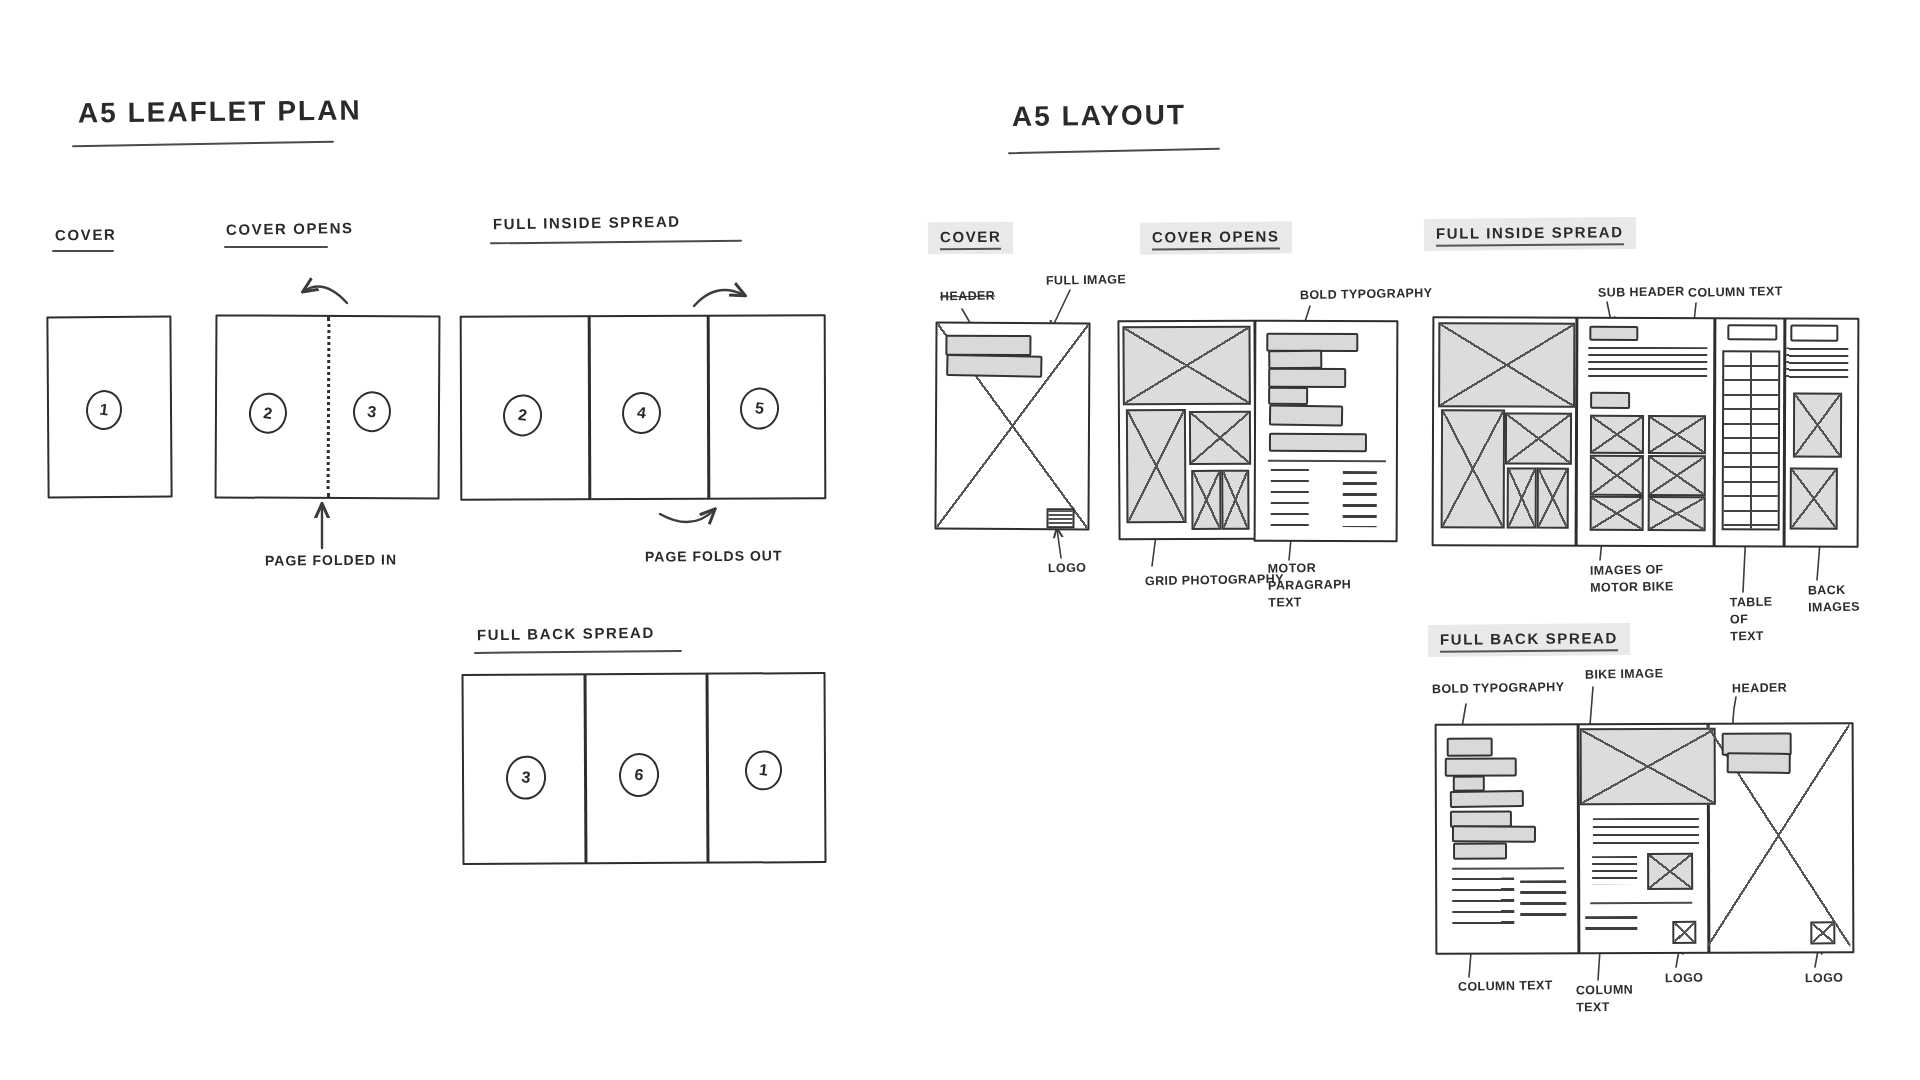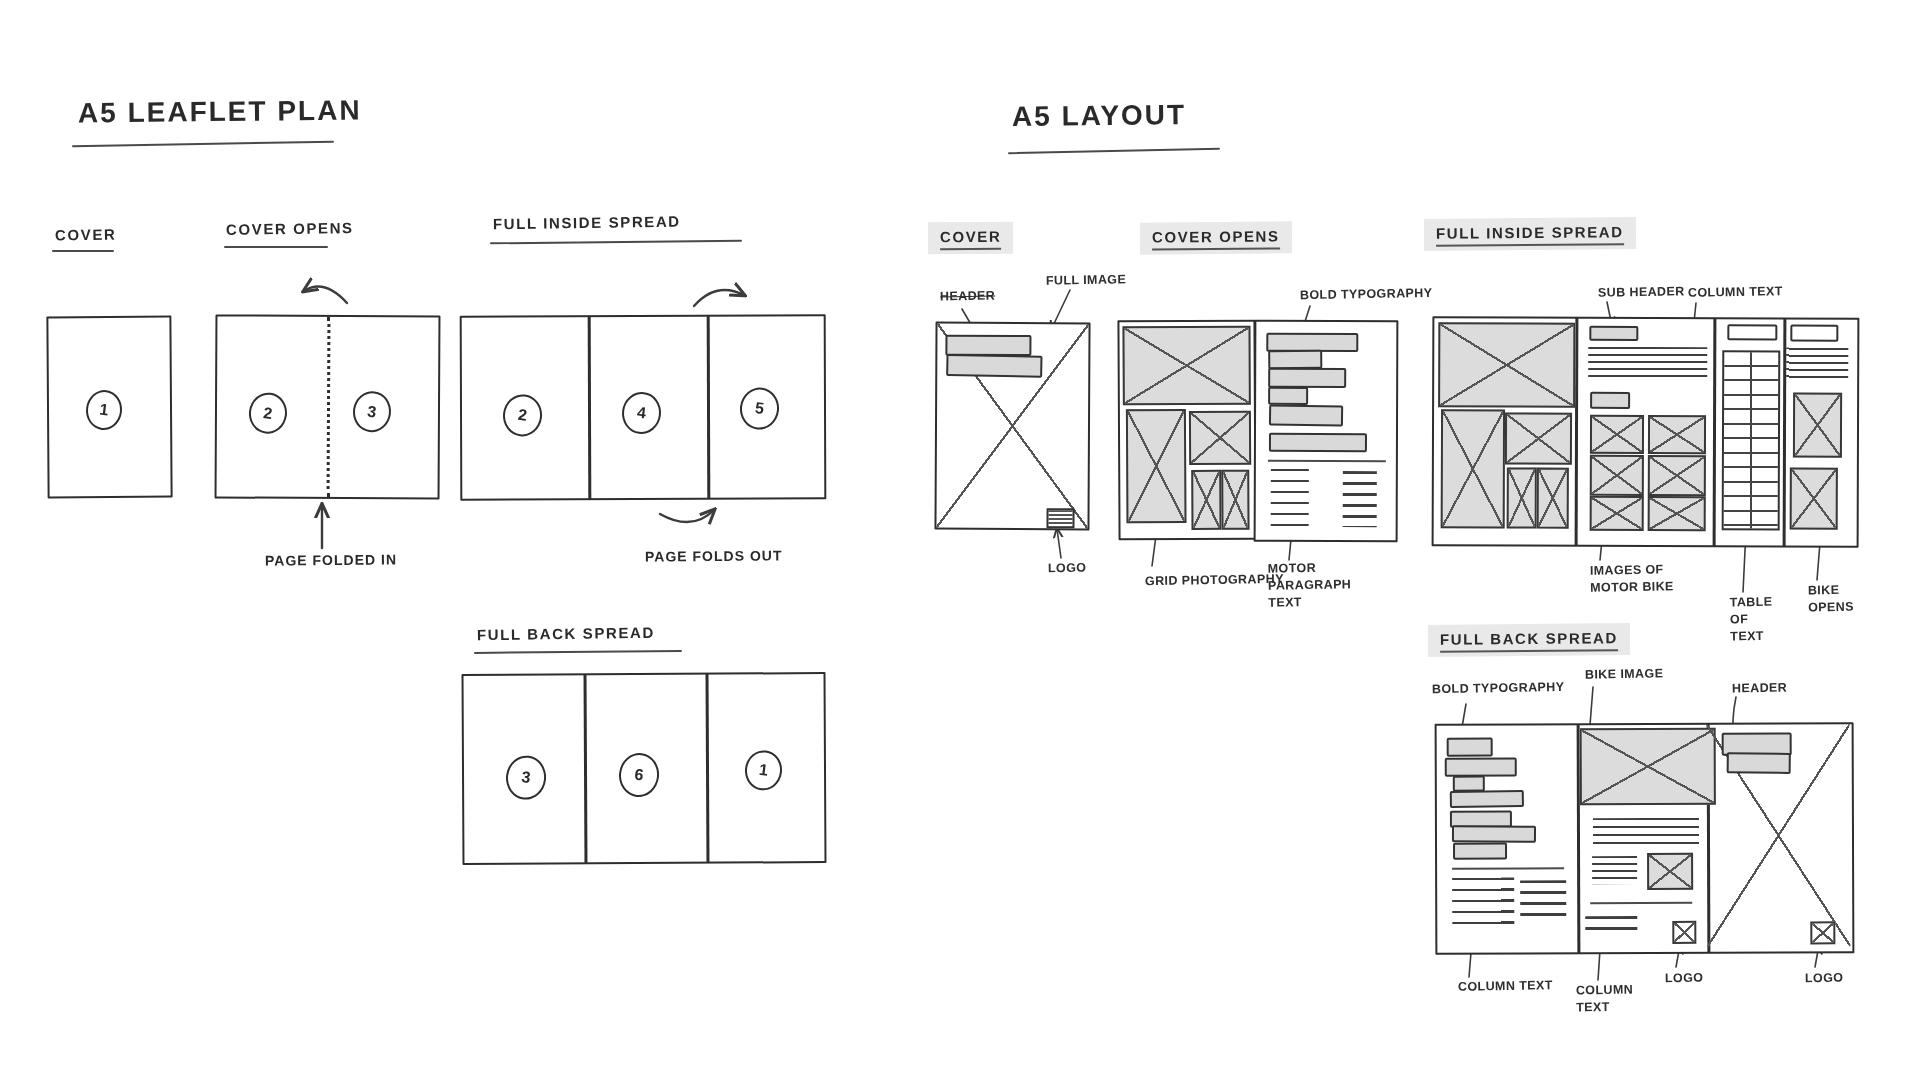--- a/index.html
+++ b/index.html
@@ -192,21 +192,21 @@
 
     <div class="barw" style="left:356px;top:5px;width:44px;height:13px"></div>
     <div class="scr" style="left:352px;top:28px;width:62px;height:33px"></div>
     <div class="xbox fill" style="left:359px;top:73px;width:45px;height:61px"></div>
     <div class="xbox fill" style="left:356px;top:148px;width:44px;height:58px"></div>
   </div>
   <div class="abs hand ann" style="left:1598px;top:284px">SUB HEADER</div>
   <div class="abs hand ann" style="left:1688px;top:284px">COLUMN TEXT</div>
   <div class="abs hand ann" style="left:1590px;top:562px;width:88px">IMAGES OF MOTOR BIKE</div>
   <div class="abs hand ann" style="left:1730px;top:594px;width:50px">TABLE OF TEXT</div>
-  <div class="abs hand ann" style="left:1808px;top:582px;width:55px">BIKE OPENS</div>
+  <div class="abs hand ann" style="left:1808px;top:582px;width:55px">BACK IMAGES</div>
 
   <div class="tab" style="left:1428px;top:624px">
     <span class="tx">FULL BACK SPREAD</span>
   </div>
   <div class="abs hand ann" style="left:1432px;top:680px">BOLD TYPOGRAPHY</div>
   <div class="abs hand ann" style="left:1585px;top:666px">BIKE IMAGE</div>
   <div class="abs hand ann" style="left:1732px;top:680px">HEADER</div>
 
   <div class="pagebox" style="left:1435px;top:723px;width:415px;height:227px;transform:rotate(-0.2deg)">
     <div class="vdiv" style="left:140px"></div>

